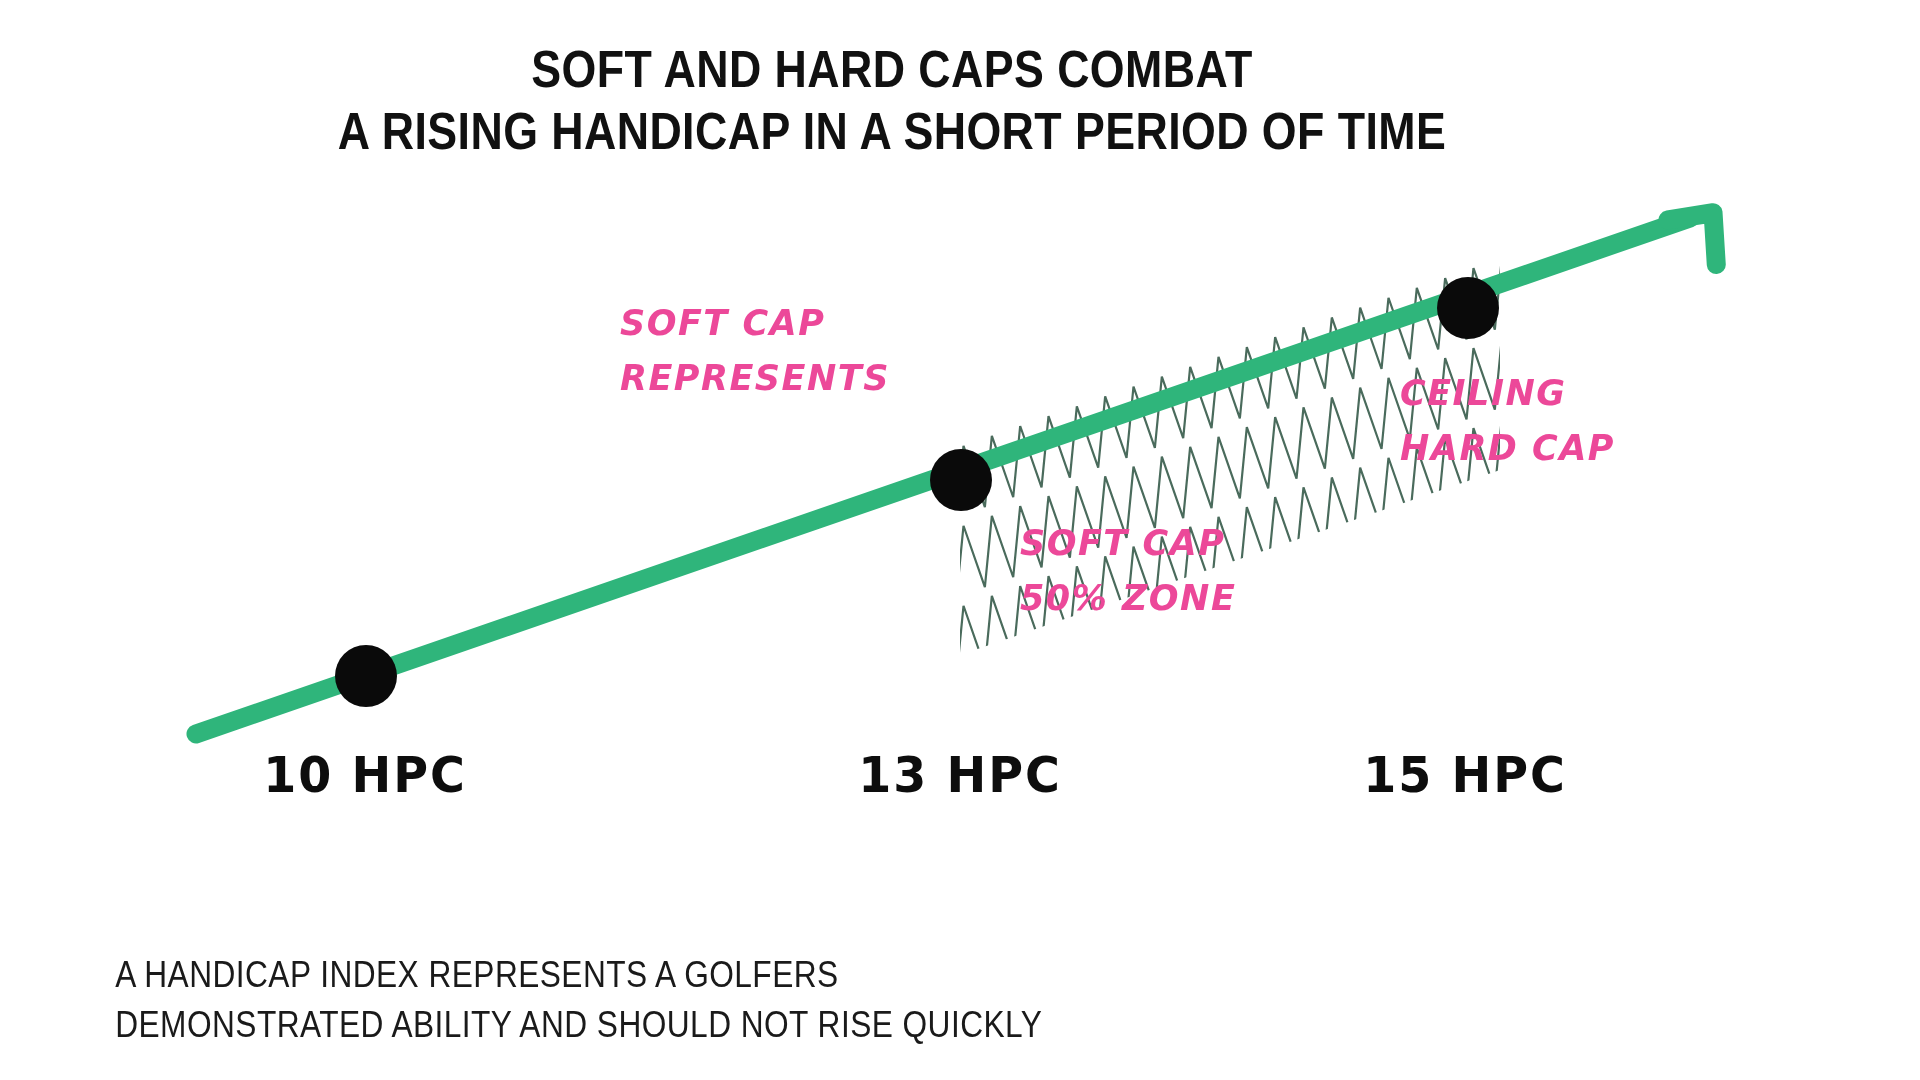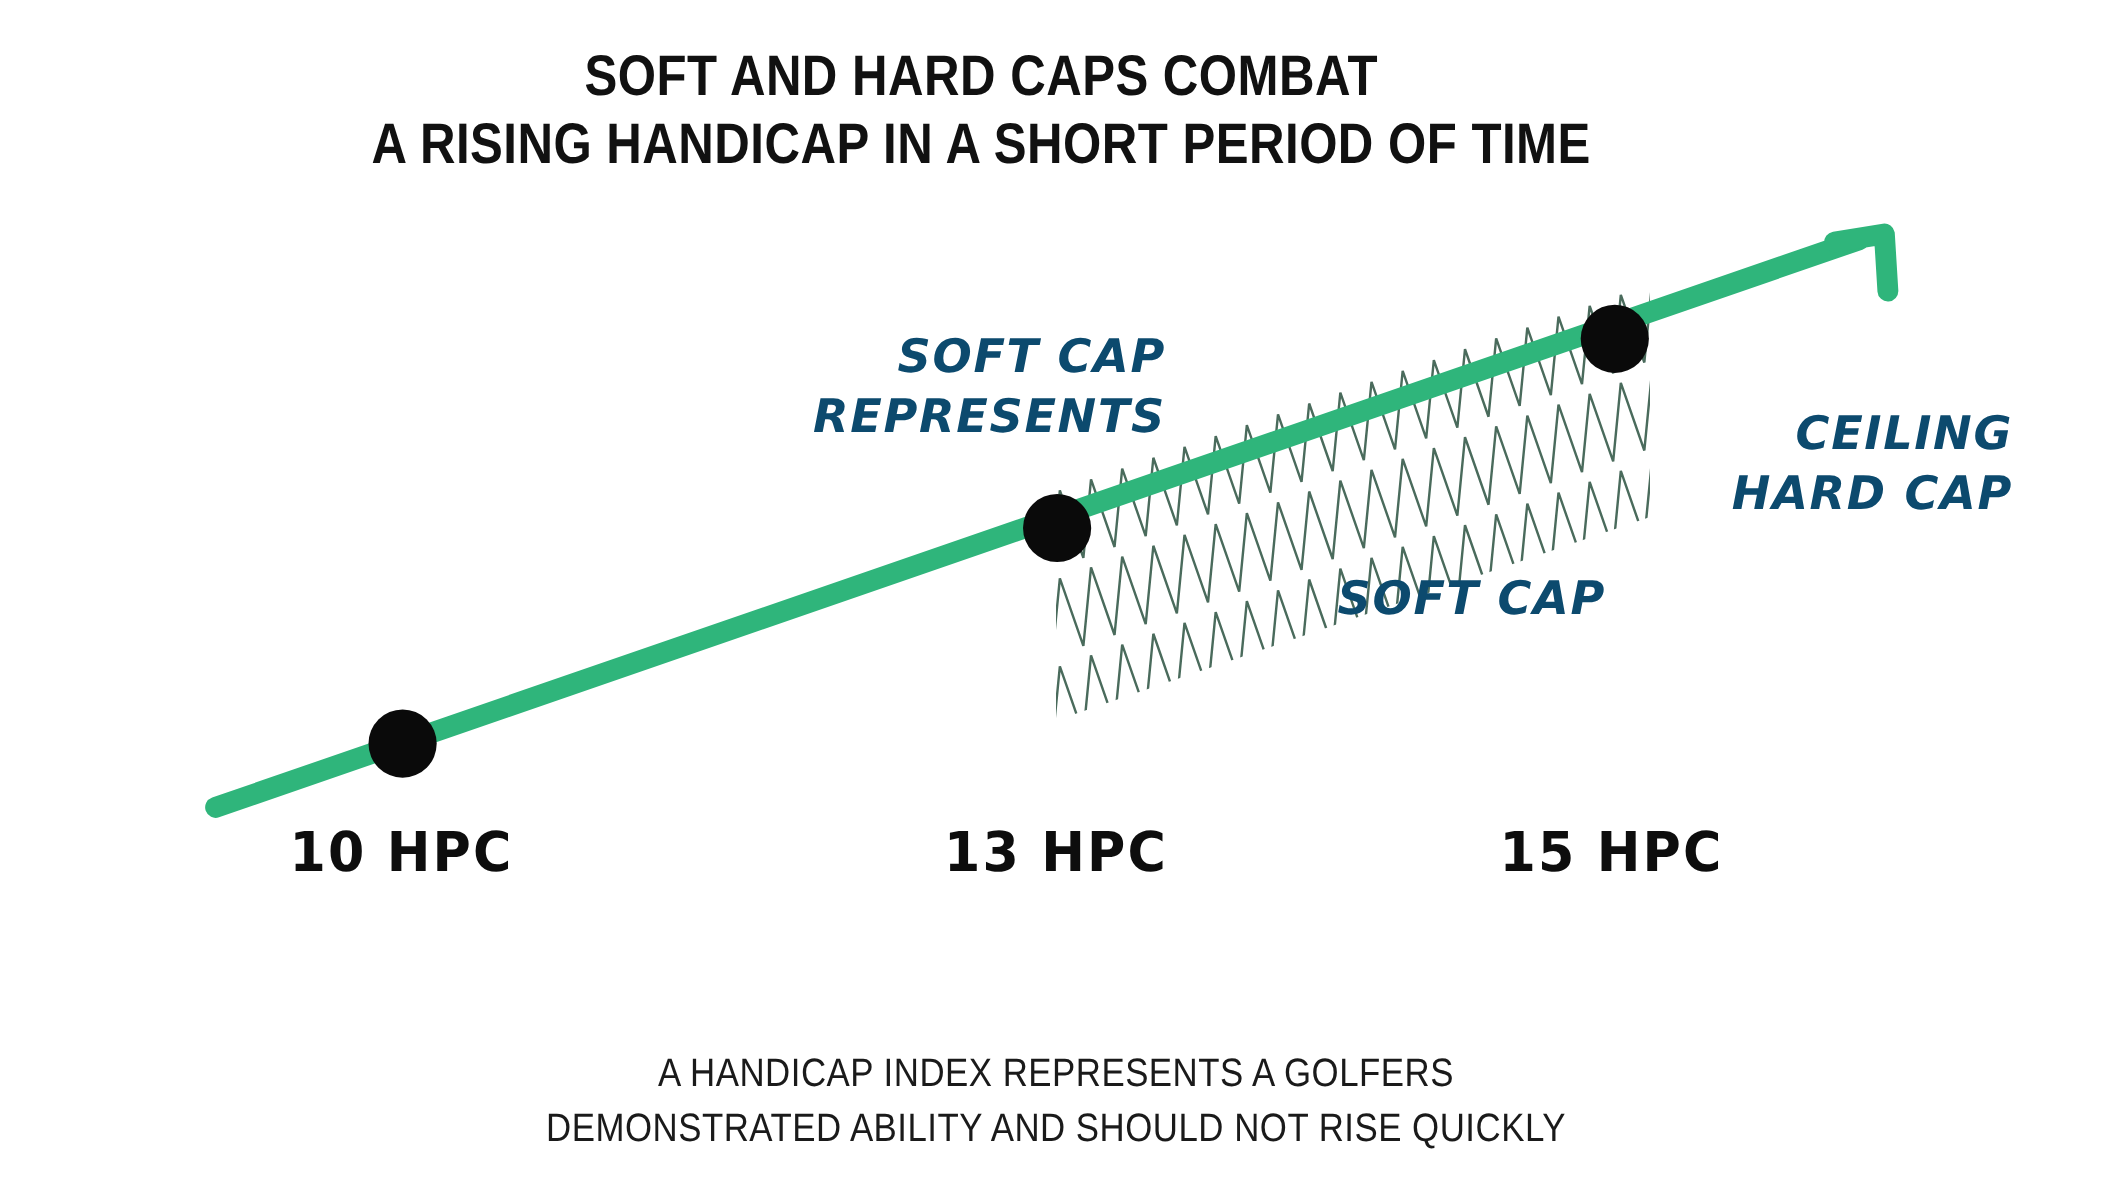--- a/index.html
+++ b/index.html
@@ -52,28 +52,28 @@
     top: 0;
     width: 1920px;
     height: 1080px;
     z-index: 1;
   }
 
   
   .annot {
     position: absolute;
     z-index: 6;
-    color: #0c4a6e;
+    color: #ec4899;
     font-family: "DejaVu Sans", sans-serif;
     font-weight: 700;
     font-style: italic;
-    font-size: 42px;
+    font-size: 35px;
     line-height: 55px;
     letter-spacing: 1.5px;
-    text-align: right;
+    text-align: left;
     white-space: nowrap;
   }
   .annot span { display: block; }
 
   #annot-soft-cap-triggered {
     left: 620px;
     top: 296px;
     width: 440px;
   }
   #annot-hard-cap-ceiling {
@@ -104,21 +104,21 @@
   #hpc-label-0 { left: 200px; top: 748px; width: 330px; }
   #hpc-label-1 { left: 795px; top: 748px; width: 330px; }
   #hpc-label-2 { left: 1300px; top: 748px; width: 330px; }
 
   
   .caption-block {
     position: absolute;
     left: 0;
     top: 950px;
     width: 1920px;
-    text-align: center;
+    text-align: left;
     z-index: 5;
   }
   .caption-line {
     display: block;
     font-family: "Liberation Sans", sans-serif;
     font-weight: 400;
     font-size: 36px;
     line-height: 50px;
     letter-spacing: 0.5px;
     color: #1a1a1a;
@@ -181,20 +181,21 @@
     <span>REPRESENTS</span>
   </div>
 
   <div class="annot" id="annot-hard-cap-ceiling">
     <span>CEILING</span>
     <span>HARD CAP</span>
   </div>
 
   <div class="annot" id="annot-soft-cap-zone">
     <span>SOFT CAP</span>
+    <span>50% ZONE</span>
   </div>
 
   <div class="hpc-label" id="hpc-label-0">10 HPC</div>
   <div class="hpc-label" id="hpc-label-1">13 HPC</div>
   <div class="hpc-label" id="hpc-label-2">15 HPC</div>
 
   <div class="caption-block">
     <span class="caption-line">A HANDICAP INDEX REPRESENTS A GOLFERS</span>
     <span class="caption-line">DEMONSTRATED ABILITY AND SHOULD NOT RISE QUICKLY</span>
   </div>

